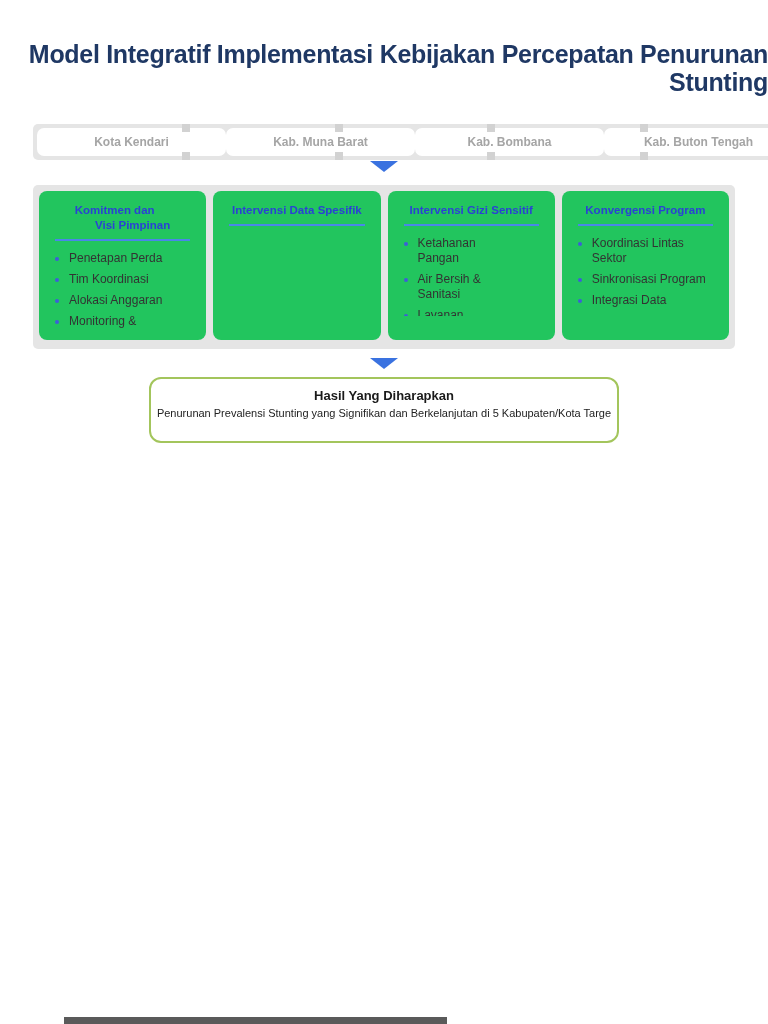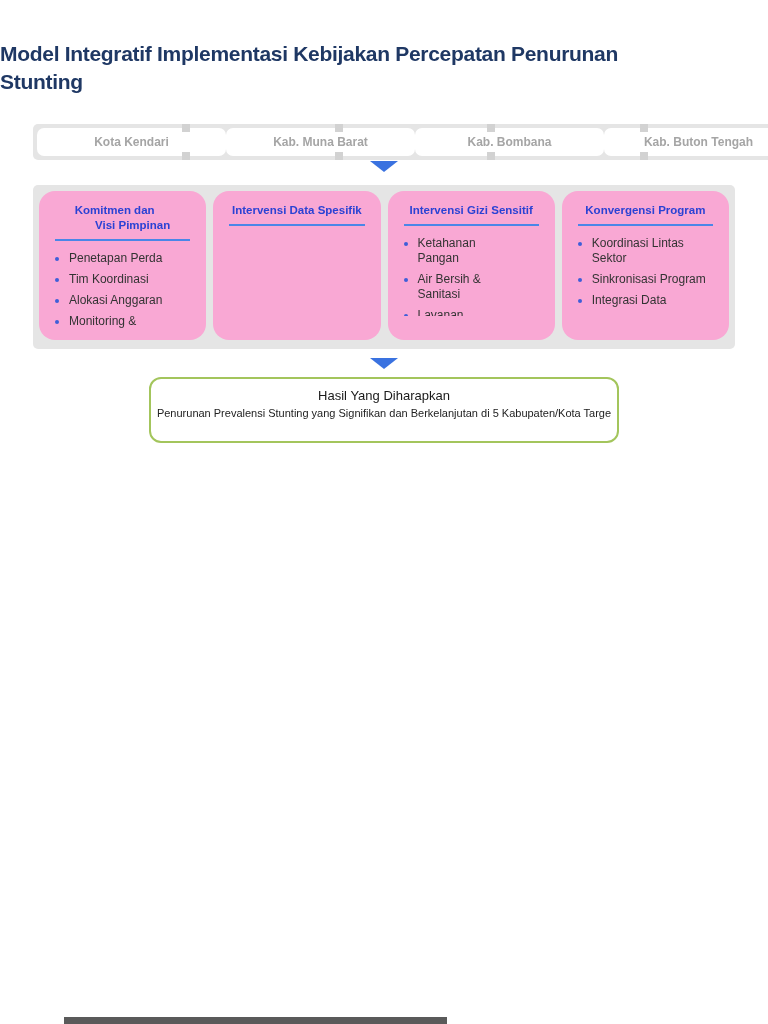--- a/index.html
+++ b/index.html
@@ -1,22 +1,22 @@
 <!DOCTYPE html>
 <html><head>
 <meta charset="utf-8">
 <style>
   html,body{margin:0;padding:0;background:#fff;}
   .page{position:relative;width:768px;height:1024px;background:#ffffff;overflow:hidden;
         font-family:"Liberation Sans",sans-serif;}
 
   
   .title{position:absolute;top:40px;left:0;width:768px;margin:0;
-         text-align:left;color:#1f3864;font-weight:bold;
-         font-size:21px;line-height:28px;letter-spacing:-0.3px;}
+         text-align:right;color:#1f3864;font-weight:bold;
+         font-size:25px;line-height:28px;letter-spacing:-0.3px;}
   .title span{display:block;}
 
   
   .tab-strip{position:absolute;left:33px;top:124px;width:764px;height:36px;
              background:#e5e5e5;border-radius:5px;display:flex;
              padding:4px;box-sizing:border-box;justify-content:flex-end;}
   .tab{flex:1;background:#ffffff;border-radius:7px;display:flex;
        align-items:center;justify-content:center;}
   .tab span{font-size:12px;font-weight:bold;color:#a5a5a5;}
   .notch{position:absolute;width:8px;height:8px;background:#d2d2d2;transform:translateX(-50%);}
@@ -28,42 +28,42 @@
   .arrow{position:absolute;left:50%;transform:translateX(-50%);
          width:0;height:0;border-left:14px solid transparent;
          border-right:14px solid transparent;border-top:11px solid #3a72e0;}
   .arrow1{top:161px;}
   .arrow2{top:358px;}
 
   
   .cards-strip{position:absolute;left:33px;top:185px;width:702px;height:164px;
                background:#e5e5e5;border-radius:5px;display:flex;gap:7px;
                padding:6px;box-sizing:border-box;}
-  .card{flex:1;background:#f9a8d4;border-radius:16px;height:149px;
+  .card{flex:1;background:#22c55e;border-radius:8px;height:149px;
         box-sizing:border-box;padding:12px 8px 0 8px;overflow:hidden;}
   .card-title{text-align:center;color:#2a42d4;font-weight:bold;
               font-size:11.5px;line-height:15px;}
   .card-title span{display:block;}
   .card0 .l1{transform:translateX(-8px);}
   .card0 .l2{transform:translateX(10px);}
   .underline{height:2px;background:#4a86e8;margin:6px 8px 0 8px;}
   .card-list{padding:10px 0 0 8px;}
   .card-list.clipped{height:80px;overflow:hidden;}
   .item{display:flex;margin-bottom:6px;}
   .bullet{flex:none;width:4px;height:4px;border-radius:50%;
           background:#3e5ed8;margin:6px 10px 0 0;}
   .txt{display:block;font-size:12px;line-height:15px;color:#333333;}
   .ln{display:block;}
 
   
   .result-box{position:absolute;left:149px;top:377px;width:470px;height:66px;
               border:2px solid #a3c55c;border-radius:12px;background:#ffffff;
               box-sizing:border-box;}
   .result-title{margin-top:9px;text-align:center;font-size:13px;
-                font-weight:normal;color:#1a1a1a;}
+                font-weight:bold;color:#1a1a1a;}
   .result-body{position:absolute;top:28px;left:50%;transform:translateX(-50%);
                white-space:nowrap;font-size:11px;color:#222222;}
 
   
   .hscrollbar{position:absolute;left:64px;top:1017px;width:383px;height:7px;
               background:#5a5a5a;}
 </style>
 </head>
 <body>
 

